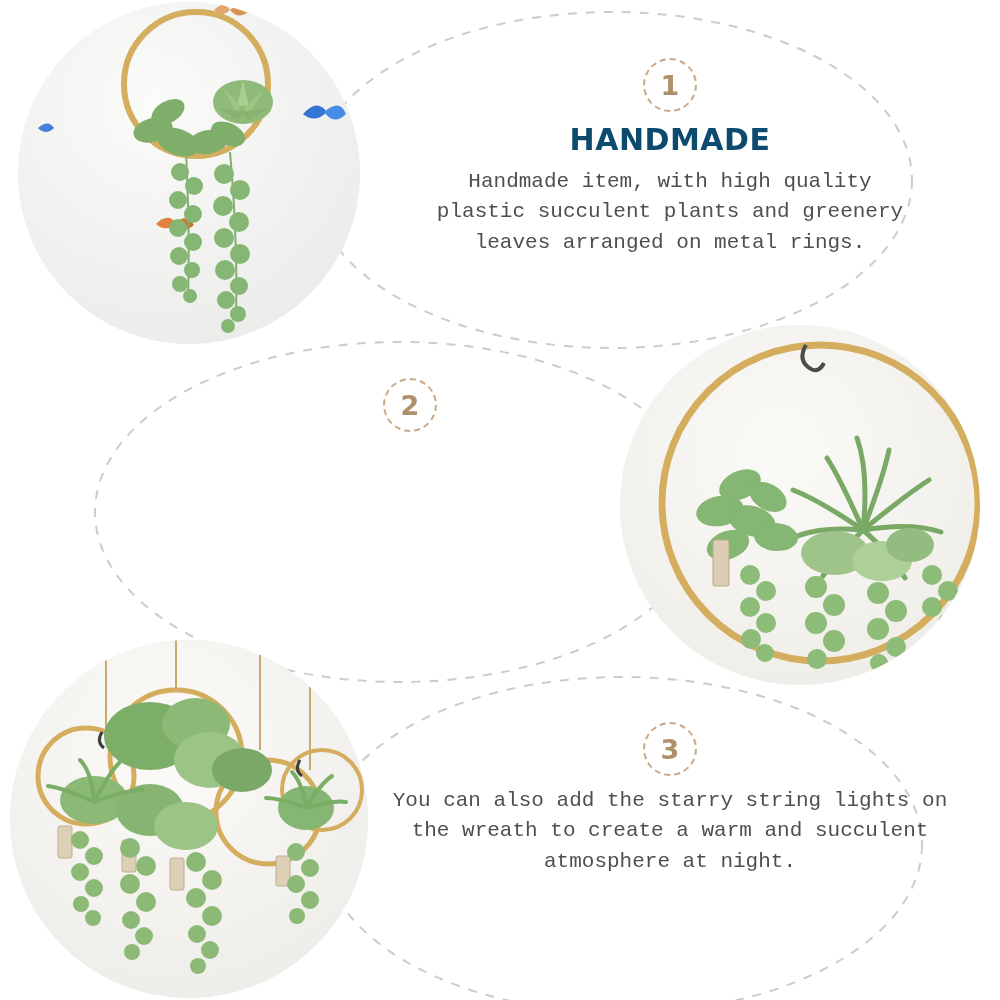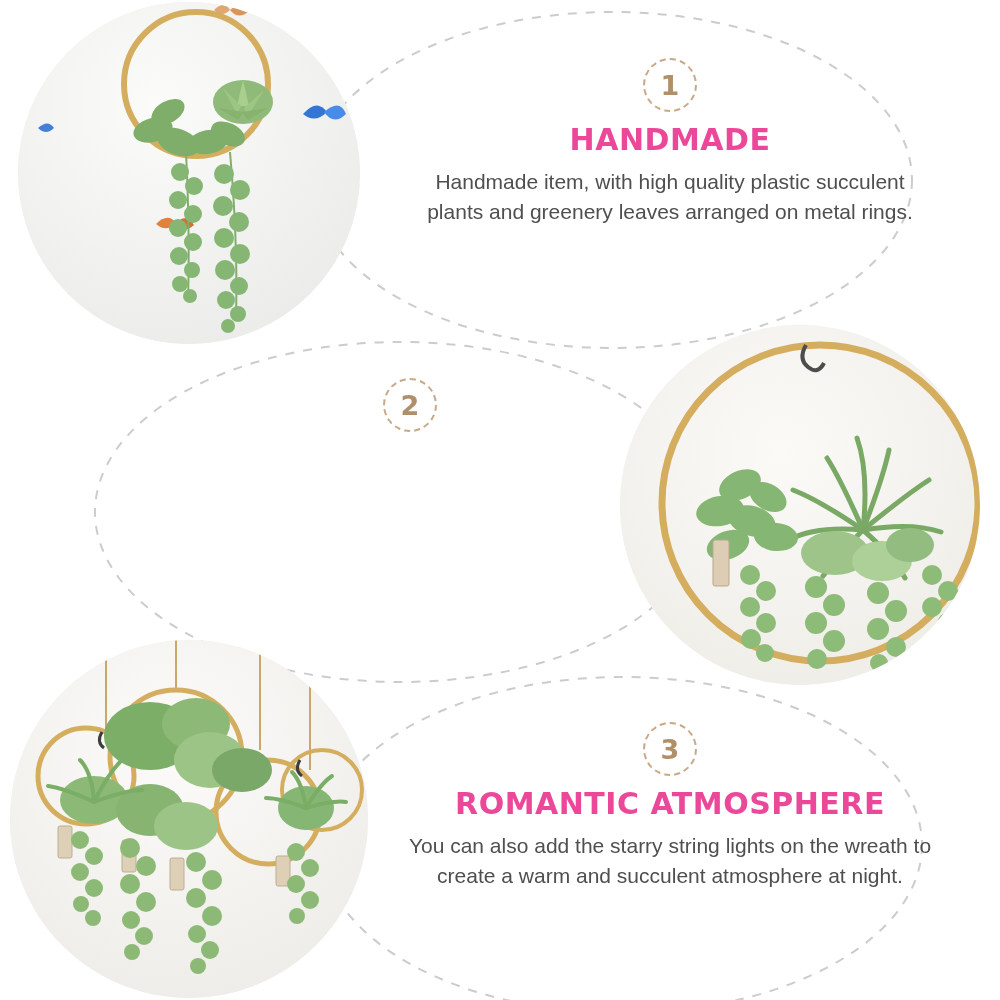--- a/index.html
+++ b/index.html
@@ -50,29 +50,29 @@
     justify-content: center;
     margin: 0 auto 10px auto;
     box-sizing: border-box;
     font-family: "DejaVu Sans", sans-serif;
   }
   .feature h2 {
     margin: 0 0 10px 0;
     font-size: 30px;
     font-weight: bold;
     letter-spacing: 0.5px;
-    color: #ec4899;
+    color: #0c4a6e;
     font-family: "DejaVu Sans", sans-serif;
   }
   .feature p {
     margin: 0;
     font-size: 21px;
     line-height: 1.45;
     color: #4f4f4f;
-    font-family: Liberation Sans, sans-serif;
+    font-family: Liberation Mono, monospace;
   }
 
   #feature-1 { left: 420px; top: 58px; width: 500px; }
   #feature-2 { left: 155px; top: 378px; width: 510px; }
   #feature-3 { left: 390px; top: 722px; width: 560px; }
 
   
   .photo {
     position: absolute;
     border-radius: 50%;
@@ -345,17 +345,16 @@
           <circle cx="286" cy="244" r="9"></circle>
             <circle cx="300" cy="260" r="9"></circle>
           <circle cx="287" cy="276" r="8"></circle>
         </g>
       </g>
     </svg>
   </div>
 
   <div class="feature" id="feature-3">
     <div class="badge">3</div>
-    <h2>ROMANTIC ATMOSPHERE</h2>
     <p>You can also add the starry string lights on the wreath to create a warm and succulent atmosphere at night.</p>
   </div>
 
 </div>
 
 </body></html>

